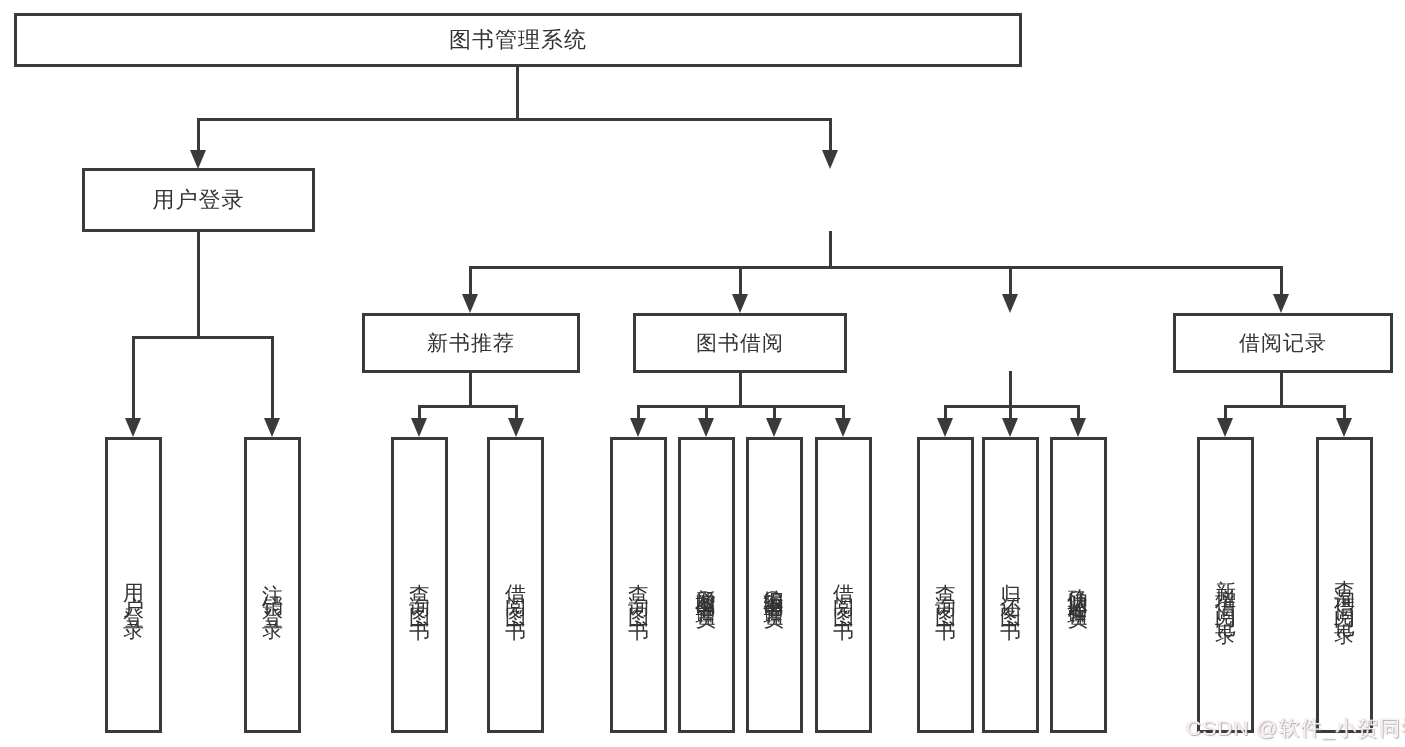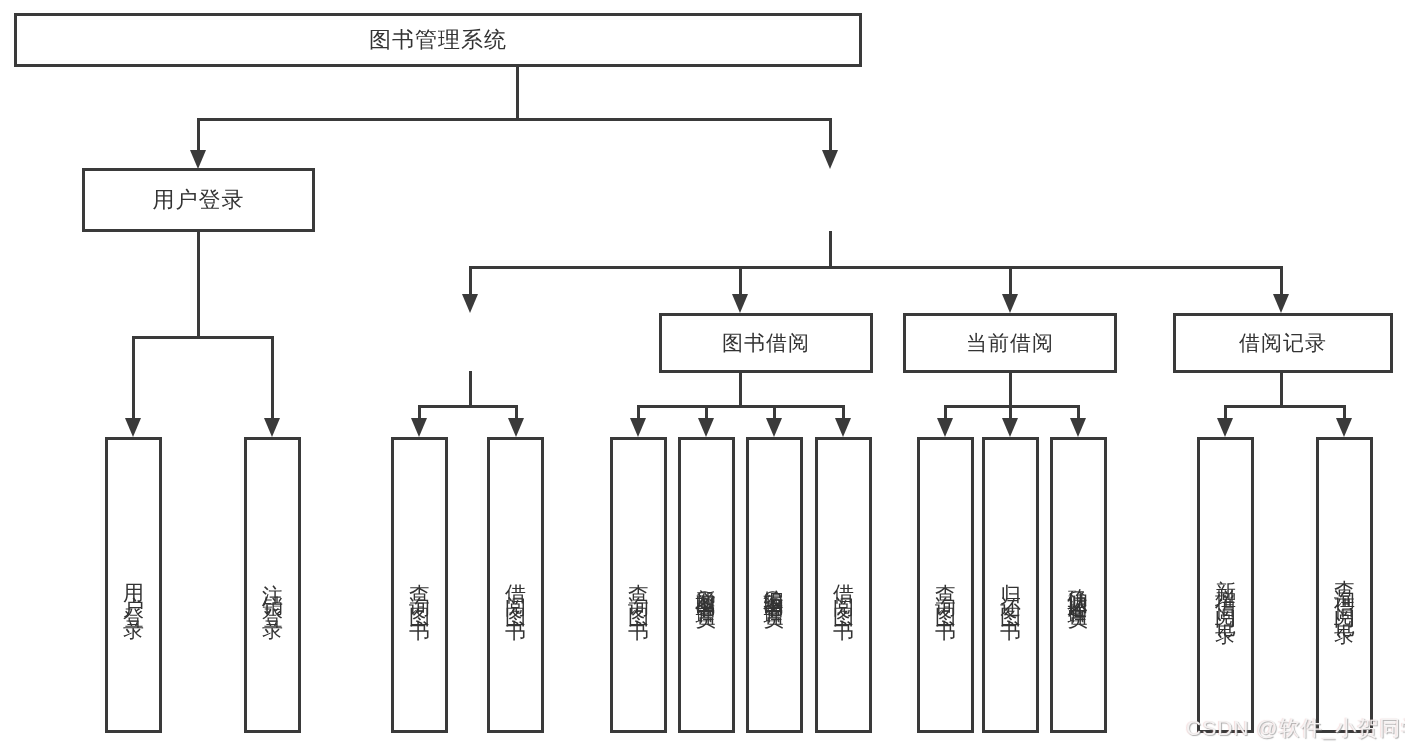--- a/index.html
+++ b/index.html
@@ -51,21 +51,21 @@
     color:#f4f2f2;
     text-shadow:1px 1px 1px rgba(130,130,130,.65), -1px 0 1px rgba(225,150,150,.30);
     white-space:nowrap;
   }
 </style>
 </head>
 <body>
 
 <div id="canvas">
 
-  <div class="hbox" style="left:14px;top:13px;width:848px;height:54px;">图书管理系统</div>
+  <div class="hbox" style="left:14px;top:13px;width:1008px;height:54px;">图书管理系统</div>
 
   <div class="vline" style="left:516px;top:66px;height:53px;"></div>
   <div class="hline" style="left:197px;top:118px;width:635px;"></div>
   <div class="vline" style="left:197px;top:118px;height:34px;"></div>
   <div class="arr" style="left:190px;top:150px;"></div>
   <div class="vline" style="left:829px;top:118px;height:34px;"></div>
   <div class="arr" style="left:822px;top:150px;"></div>
 
   <div class="hbox" style="left:82px;top:168px;width:233px;height:64px;">用户登录</div>
 
@@ -80,22 +80,22 @@
   <div class="hline" style="left:469px;top:266px;width:814px;"></div>
   <div class="vline" style="left:469px;top:266px;height:29px;"></div>
   <div class="arr" style="left:462px;top:294px;"></div>
   <div class="vline" style="left:739px;top:266px;height:29px;"></div>
   <div class="arr" style="left:732px;top:294px;"></div>
   <div class="vline" style="left:1009px;top:266px;height:29px;"></div>
   <div class="arr" style="left:1002px;top:294px;"></div>
   <div class="vline" style="left:1280px;top:266px;height:29px;"></div>
   <div class="arr" style="left:1273px;top:294px;"></div>
 
-  <div class="hbox" style="left:659px;top:313px;width:214px;height:60px;font-size:21px;">图书借阅</div>
-  <div class="hbox" style="left:903px;top:313px;width:214px;height:60px;font-size:21px;">当前借阅</div>
+  <div class="hbox" style="left:362px;top:313px;width:218px;height:60px;font-size:21px;">新书推荐</div>
+  <div class="hbox" style="left:633px;top:313px;width:214px;height:60px;font-size:21px;">图书借阅</div>
   <div class="hbox" style="left:1173px;top:313px;width:220px;height:60px;font-size:21px;">借阅记录</div>
 
   <div class="vline" style="left:469px;top:371px;height:36px;"></div>
   <div class="hline" style="left:418px;top:405px;width:100px;"></div>
   <div class="vline" style="left:418px;top:405px;height:15px;"></div>
   <div class="arr" style="left:411px;top:418px;"></div>
   <div class="vline" style="left:515px;top:405px;height:15px;"></div>
   <div class="arr" style="left:508px;top:418px;"></div>
 
   <div class="vline" style="left:739px;top:371px;height:36px;"></div>

